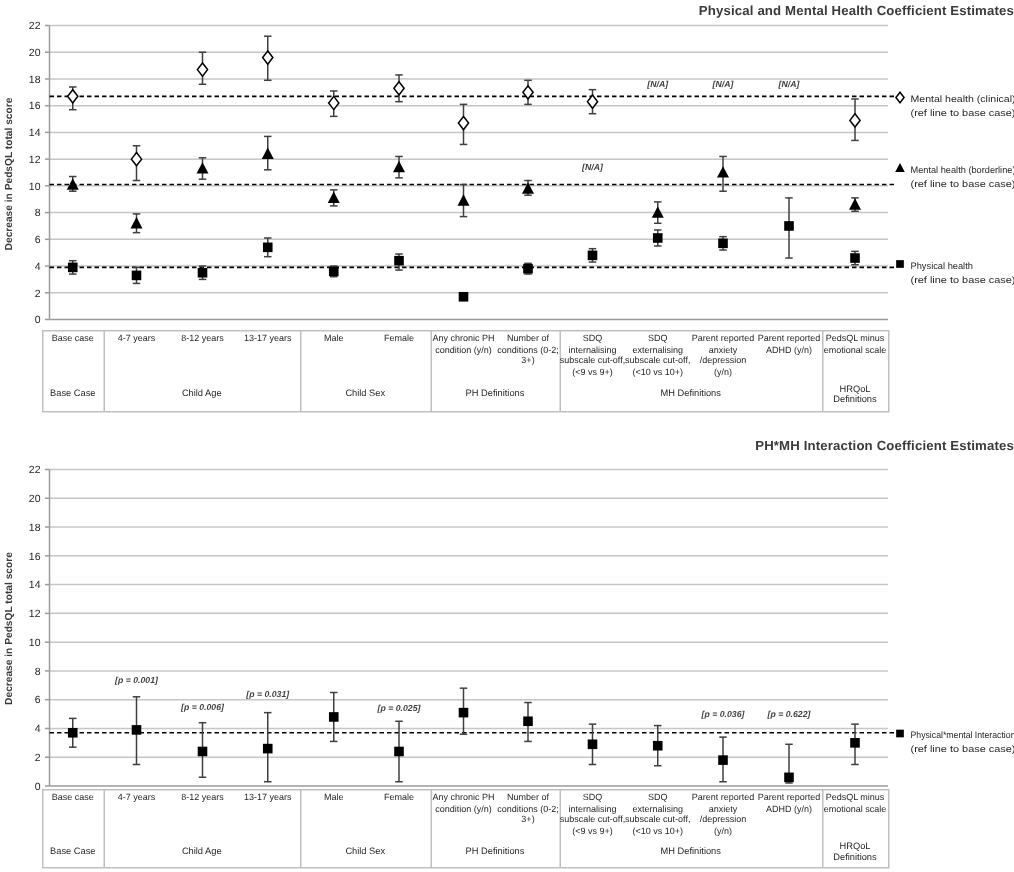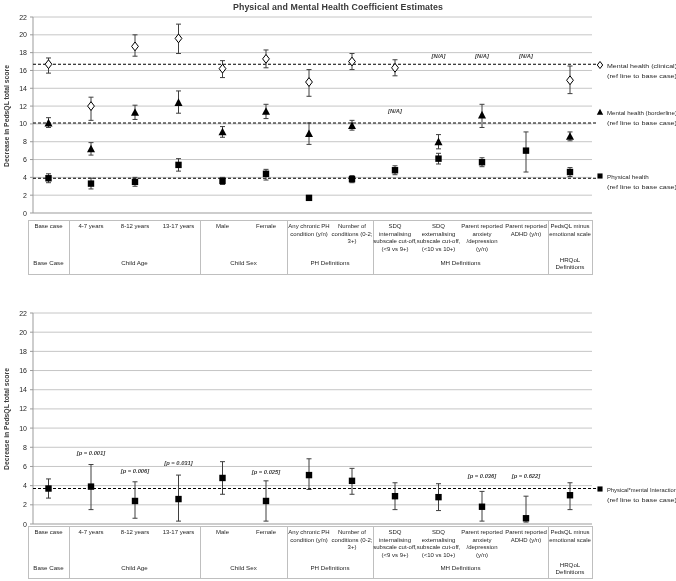--- a/index.html
+++ b/index.html
@@ -1,19 +1,19 @@
 <!DOCTYPE html>
 <html><head>
 <meta charset="utf-8">
 <style>
   html,body{margin:0;padding:0;background:#fff;}
   .page{position:relative;width:676px;height:581px;background:#ffffff;overflow:hidden;
         font-family:"Liberation Sans",sans-serif;}
   #plot-svg{position:absolute;left:0;top:0;width:676px;height:581px;}
-  .chart-title{position:absolute;left:0;width:676px;text-align:center;
+  .chart-title{position:absolute;left:0;width:676px;text-align:right;
         font-size:8.8px;font-weight:bold;color:#3a3a3a;letter-spacing:0.1px;}
   .t0{top:2px;} .t1{top:292px;}
   .ylab{position:absolute;width:200px;height:12px;text-align:center;
         transform:rotate(-90deg);font-size:6.8px;font-weight:bold;color:#3a3a3a;}
   .y0{left:-91px;top:110px;} .y1{left:-91px;top:413px;}
   .tbl-border{position:absolute;background:#bfbfbf;}
   .cat-label{position:absolute;font-size:6px;line-height:7.5px;color:#262626;
         text-align:center;white-space:pre-line;}
   .grp-label{position:absolute;font-size:6.2px;line-height:7.5px;color:#262626;
         display:flex;align-items:center;justify-content:center;text-align:center;white-space:pre-line;}
@@ -311,20 +311,21 @@
         <text x="266" y="474.2090909090909" font-size="5.8" text-anchor="middle" fill="#404040" font-family="&quot;Liberation Sans&quot;, sans-serif" font-weight="bold" font-style="italic">[p = 0.025]</text>
         <text x="482" y="478.04545454545456" font-size="5.8" text-anchor="middle" fill="#404040" font-family="&quot;Liberation Sans&quot;, sans-serif" font-weight="bold" font-style="italic">[p = 0.036]</text>
         <text x="526" y="478.04545454545456" font-size="5.8" text-anchor="middle" fill="#404040" font-family="&quot;Liberation Sans&quot;, sans-serif" font-weight="bold" font-style="italic">[p = 0.622]</text>
         <rect x="597.44" y="486.44" width="5.120000000000001" height="5.120000000000001" fill="#000000"></rect>
         <text x="607" y="492" font-size="6.2" text-anchor="start" fill="#262626" font-family="&quot;Liberation Sans&quot;, sans-serif" textLength="70" lengthAdjust="spacingAndGlyphs">Physical*mental Interaction</text>
         <text x="607" y="501.5" font-size="6.2" text-anchor="start" fill="#262626" font-family="&quot;Liberation Sans&quot;, sans-serif" textLength="70" lengthAdjust="spacingAndGlyphs">(ref line to base case)</text>
       </g>
     </svg>
 
   <div class="chart-title t0">Physical and Mental Health Coefficient Estimates</div>
+  <div class="chart-title t1">PH*MH Interaction Coefficient Estimates</div>
 
   <div class="ylab y0">Decrease in PedsQL total score</div>
   <div class="ylab y1">Decrease in PedsQL total score</div>
 
   <div id="table0">
       <div class="tbl-border" style="left: 28px; top: 220px; width: 564px; height: 1px;"></div>
       <div class="tbl-border" style="left: 28px; top: 274px; width: 565px; height: 1px;"></div>
       <div class="tbl-border" style="left: 28px; top: 220px; width: 1px; height: 54px;"></div>
       <div class="tbl-border" style="left: 69px; top: 220px; width: 1px; height: 54px;"></div>
       <div class="tbl-border" style="left: 200px; top: 220px; width: 1px; height: 54px;"></div>

